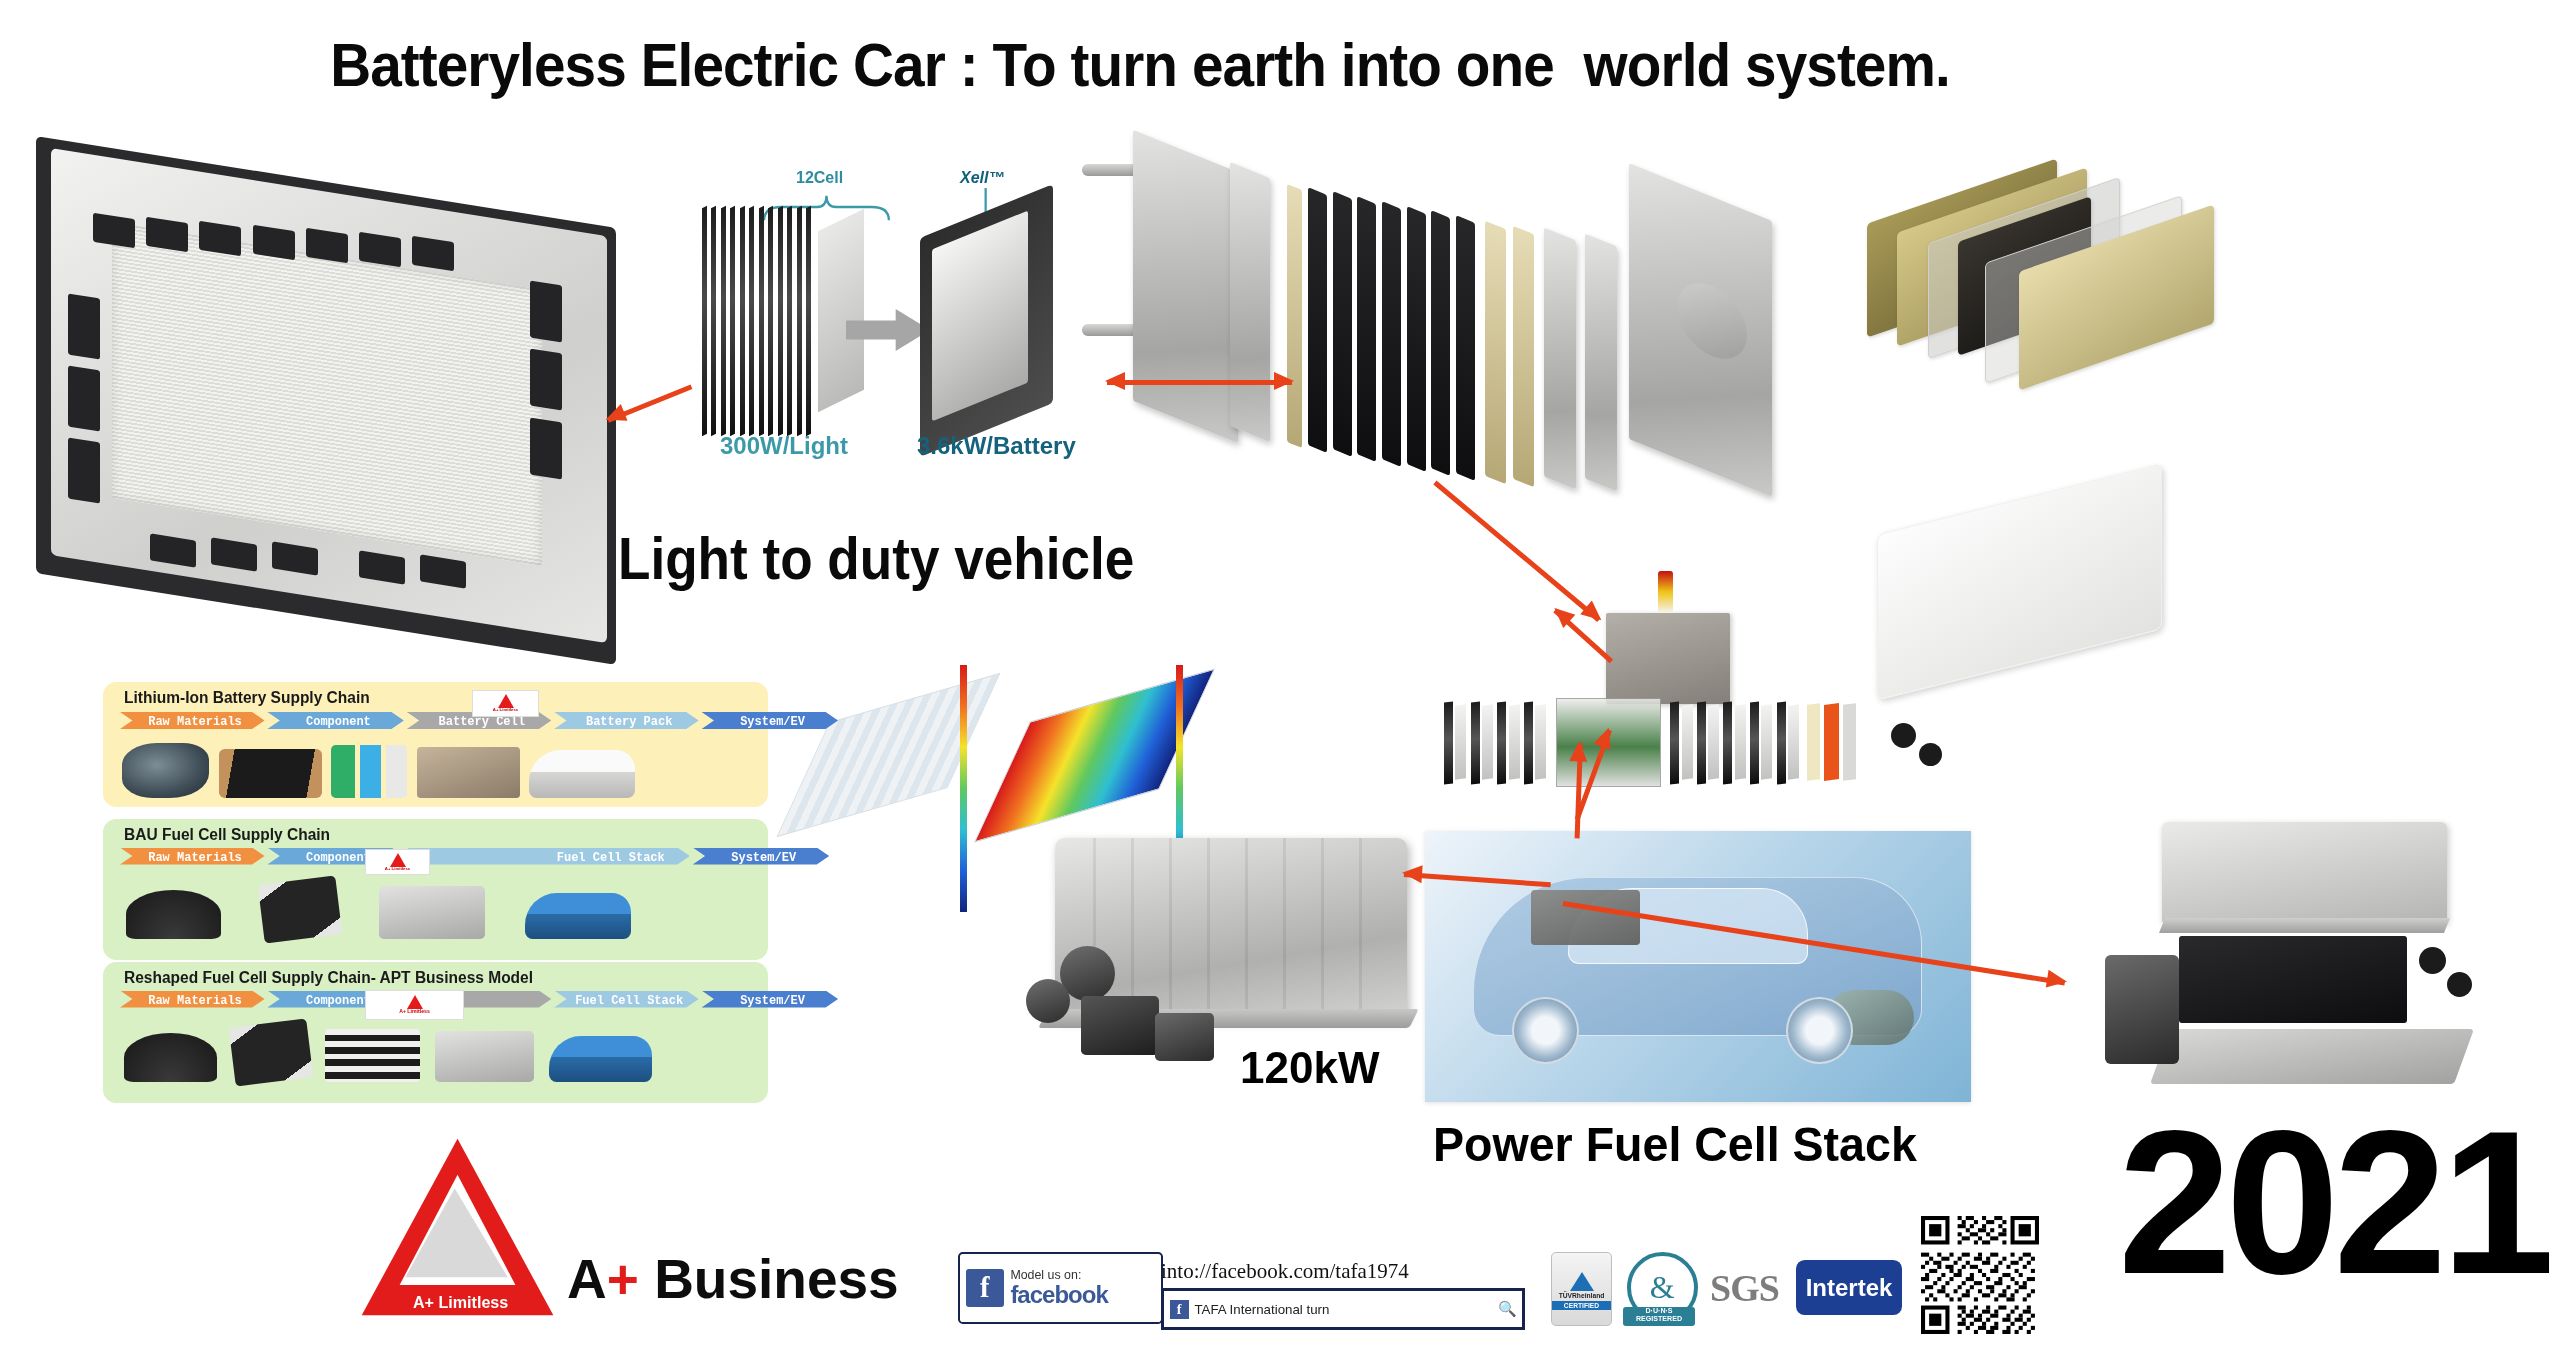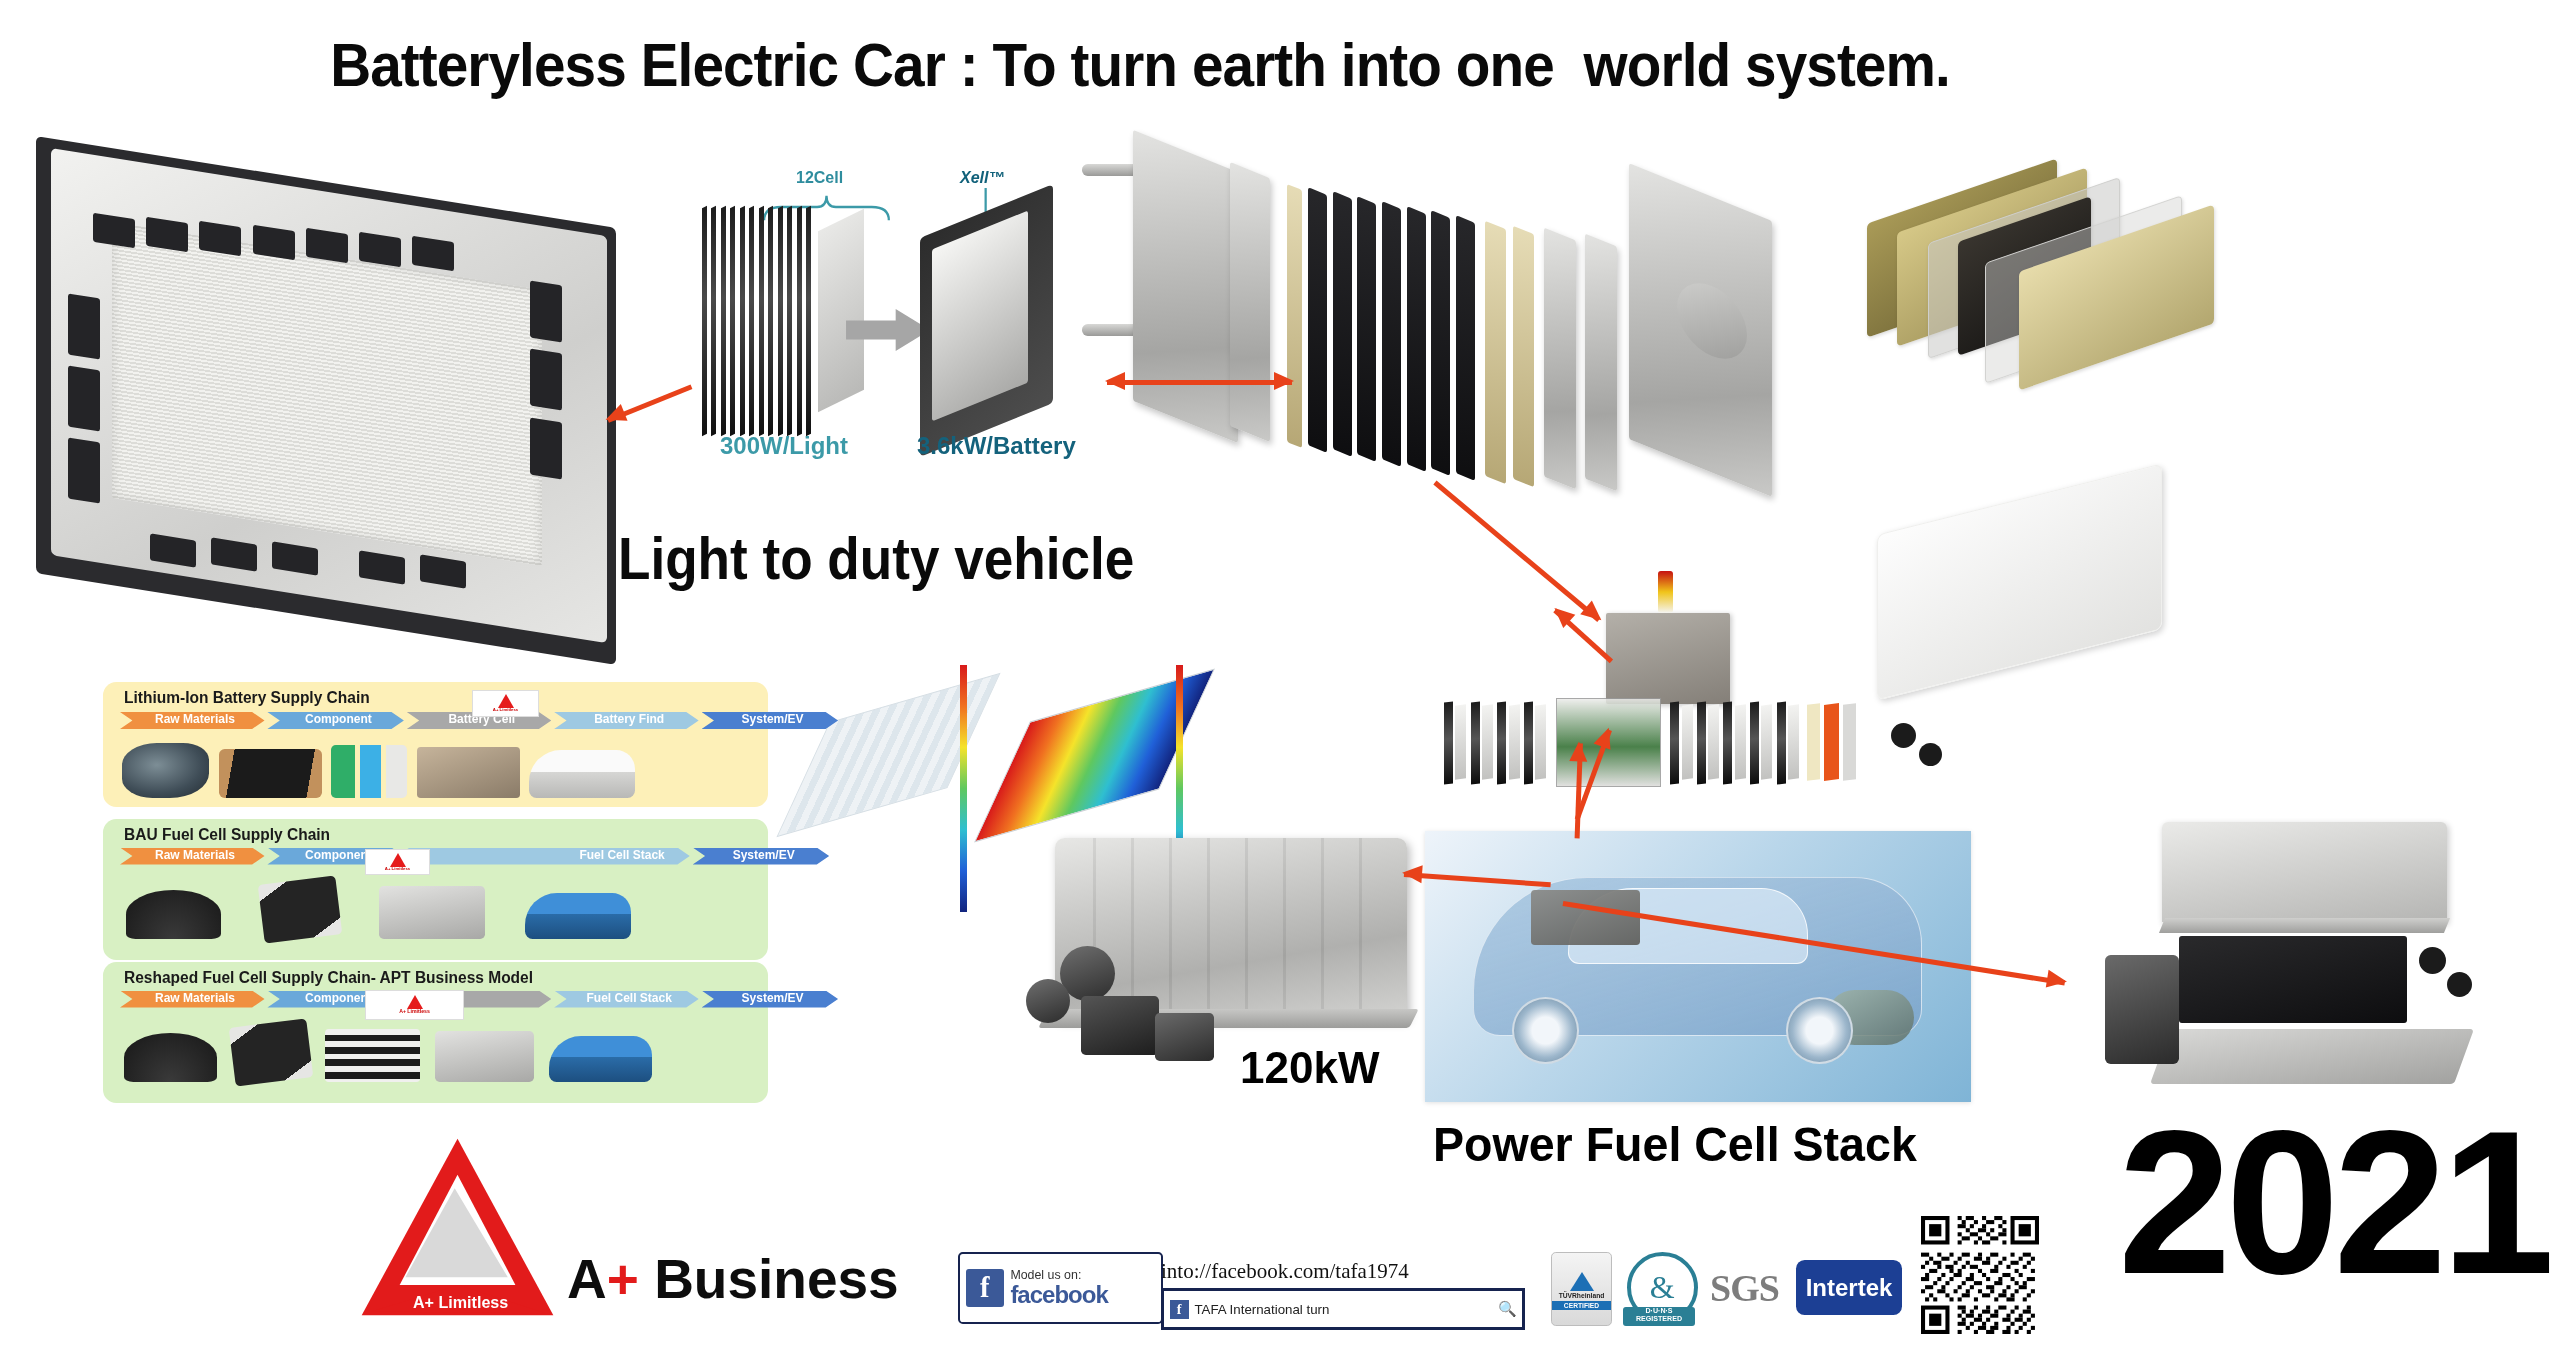--- a/index.html
+++ b/index.html
@@ -85,24 +85,24 @@
      background:linear-gradient(180deg,#d81a1a,#f07020,#f5e32a,#5fc85f,#2fbfd0,#2060d8,#12247e);}
 
   
   .chain{position:absolute;border-radius:13.3px;}
   #chain1{left:103px;top:682px;width:665px;height:125px;background:#fdf0b8;}
   #chain2{left:103px;top:819px;width:665px;height:141px;background:#d8f0c3;}
   #chain3{left:103px;top:962px;width:665px;height:141px;background:#d8f0c3;}
   .chain-title{position:absolute;left:21px;top:6.7px;font-size:16px;font-weight:bold;color:#1a1a1a;
      transform:scaleX(.97);transform-origin:left;white-space:nowrap;}
   .chev-row{position:absolute;left:17px;display:flex;gap:2.9px;}
-  .chev{height:17px;display:flex;align-items:flex-start;justify-content:center;
+  .chev{height:17px;display:flex;align-items:flex-end;justify-content:center;
      color:#fff;font-size:12px;font-weight:bold;white-space:nowrap;position:relative;
      clip-path:polygon(0 0,calc(100% - 12.4px) 0,100% 50%,calc(100% - 12.4px) 100%,0 100%,12.4px 50%);
-     padding:0 9.5px 0 15px;}
+     padding:0 9.5px 0 15px;font-family:Liberation Mono, monospace;}
   .imgrow{position:absolute;display:flex;align-items:flex-end;}
   .thumb{border-radius:3.8px;}
 
   
   .mini-logo{position:absolute;background:#fff;border:1px solid #ddd;display:flex;
      align-items:center;justify-content:center;flex-direction:column;z-index:4;}
   .mini-logo .tri{width:0;height:0;border-left:8.6px solid transparent;
      border-right:8.6px solid transparent;border-bottom:14.3px solid #e51b1b;}
   .mini-logo .mtx{font-size:4.3px;color:#c00;font-weight:bold;line-height:1;}
 
@@ -410,21 +410,21 @@
     <div class="chev" style="background:#f09040;width:120px;">
         <span>Raw Materials</span>
       </div>
     <div class="chev" style="background:#6aa8da;width:112px;">
         <span>Component</span>
       </div>
     <div class="chev" style="background:#a8a8a8;width:120px;">
         <span>Battery Cell</span>
       </div>
     <div class="chev" style="background:#9ec9e2;width:120px;">
-        <span>Battery Find</span>
+        <span>Battery Pack</span>
       </div>
     <div class="chev" style="background:#4a7fd0;width:112px;">
         <span>System/EV</span>
       </div>
   </div>
   <div class="mini-logo" style="left:369px;top:7.6px;width:65px;height:25px;">
     <div class="tri"></div>
       <div class="mtx">A+ Limitless</div>
   </div>
   <div class="imgrow" style="left:19px;top:61px;gap:9.5px;">

